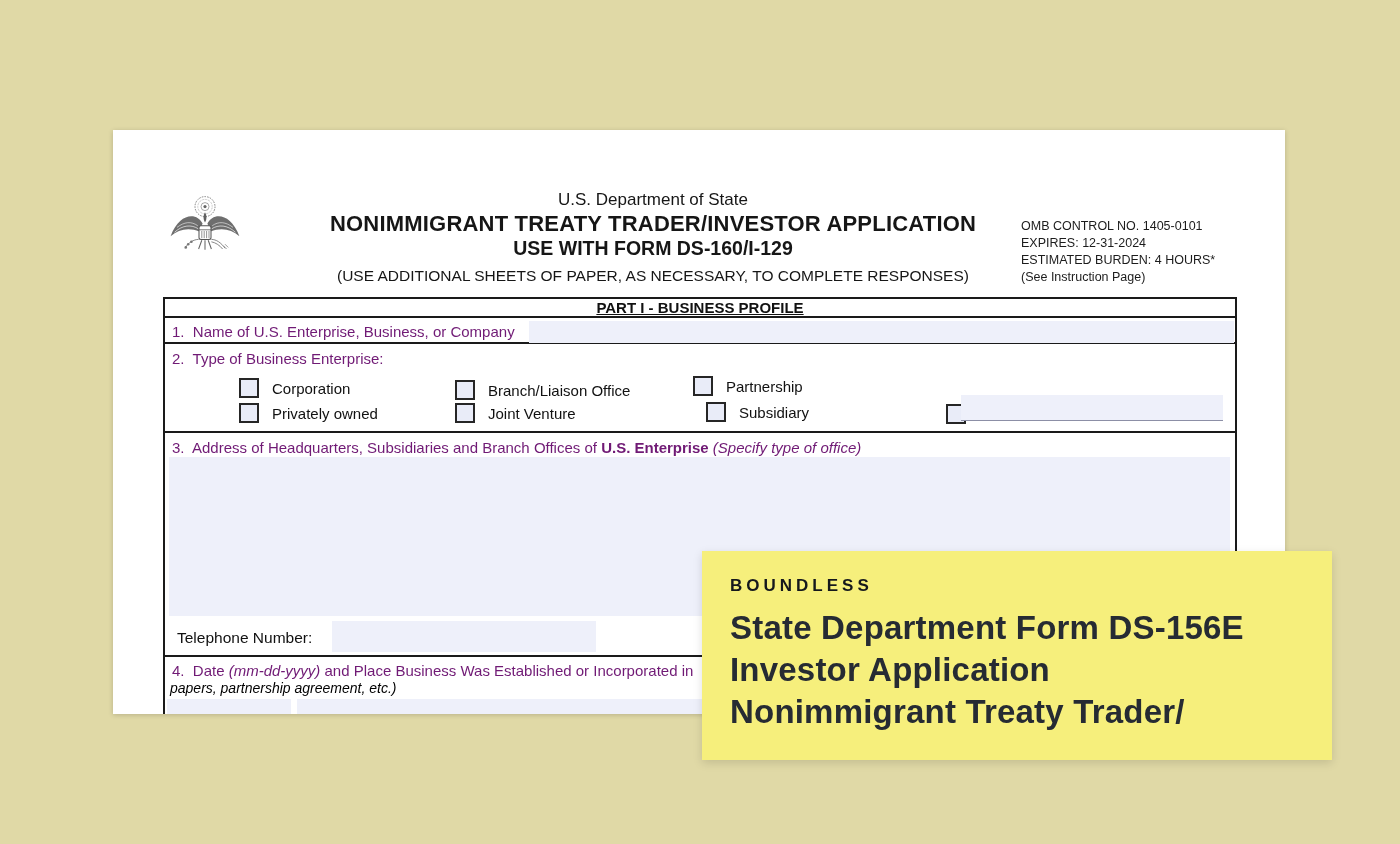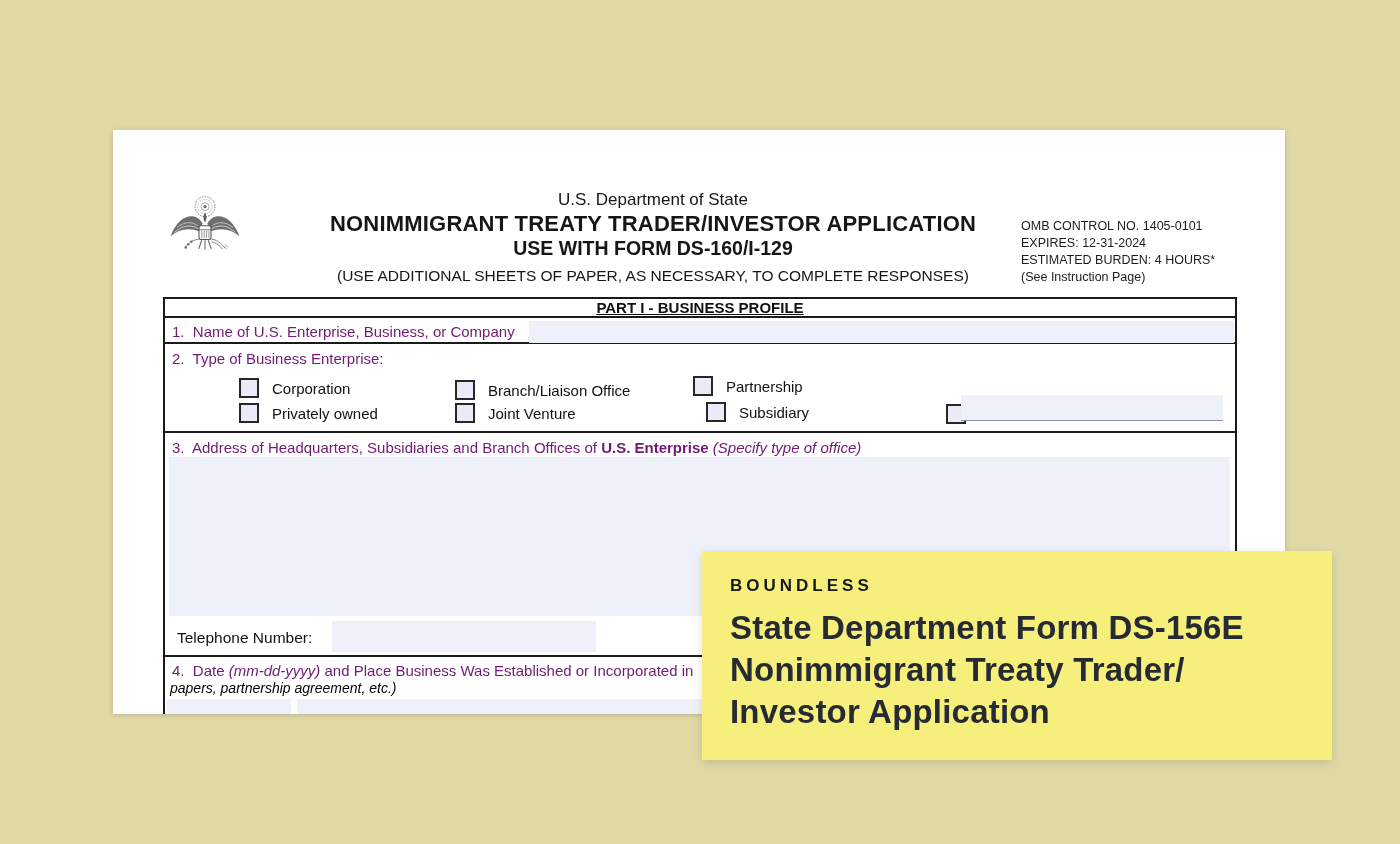--- a/index.html
+++ b/index.html
@@ -208,18 +208,18 @@
         <div class="input q4-input-b"></div>
       </div>
 
     </div>
   </div>
 
   <div class="card">
     <div class="brand">BOUNDLESS</div>
     <div class="card-title">
       <div>State Department Form DS-156E</div>
+      <div>Investor Application</div>
       <div>Nonimmigrant Treaty Trader/</div>
-      <div>Investor Application</div>
     </div>
   </div>
 
 </div>
 
 </body></html>

